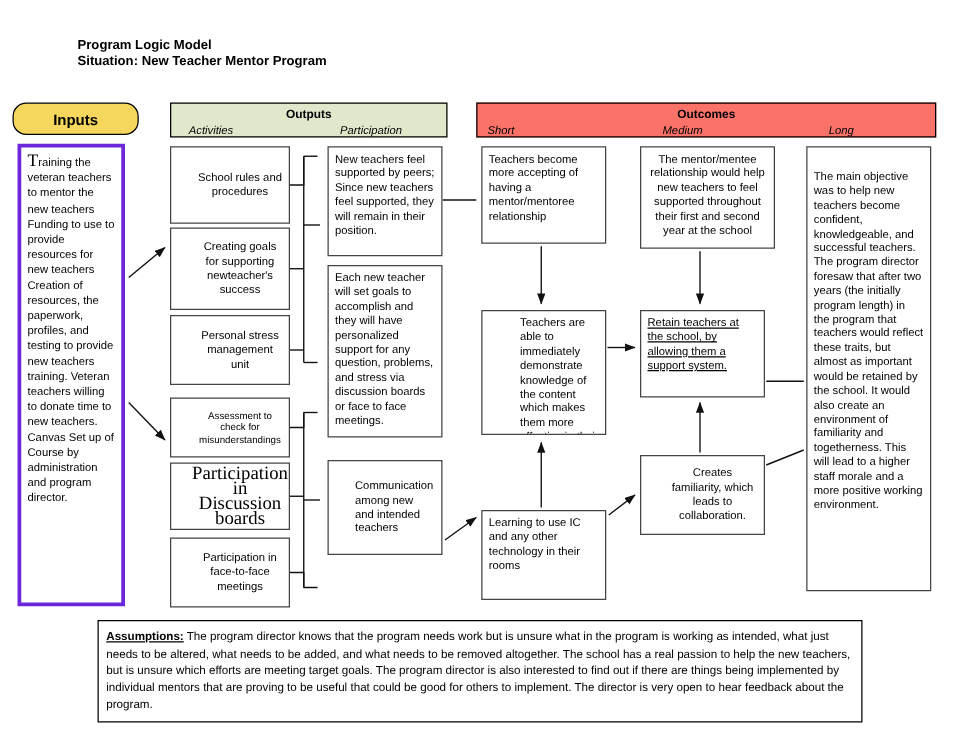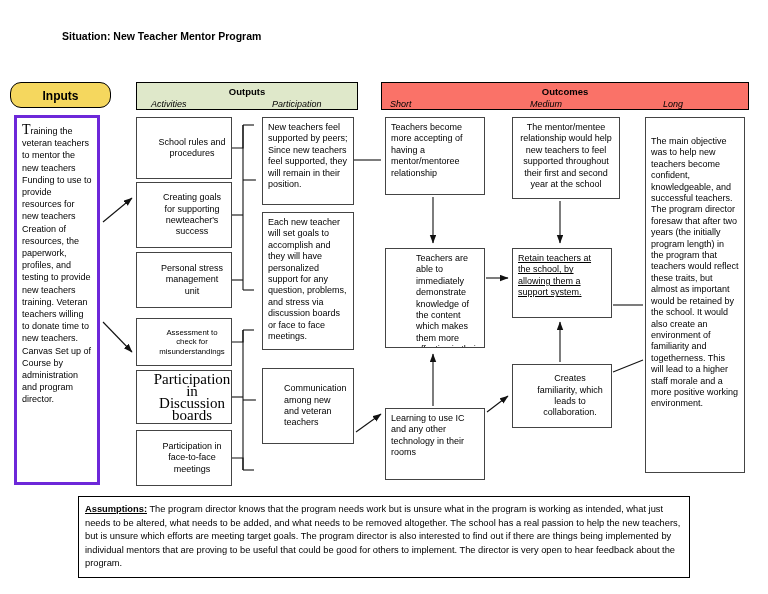--- a/index.html
+++ b/index.html
@@ -76,20 +76,21 @@
 
   
   #wires{position:absolute;left:0;top:0;width:768px;height:594px;pointer-events:none;}
 </style>
 </head>
 <body>
 
 <div class="page">
 
   <div class="title">
+    <div>Program Logic Model</div>
     <div>Situation: New Teacher Mentor Program</div>
   </div>
 
   <div class="banner" id="banner-inputs" style="background: rgb(245, 215, 94); border-radius: 11px;">
     <div class="bn-title">Inputs</div>
   </div>
 
   <div class="banner" id="banner-outputs" style="background: rgb(223, 232, 202);">
     <div class="bn-title">Outputs</div>
     <div class="sub s1">Activities</div>
@@ -174,21 +175,21 @@
     <div class="vcenter">Participation in face-to-face meetings</div>
   </div>
 
   <div class="box thick" id="par-1">
     <div>New teachers feel supported by peers; Since new teachers feel supported, they will remain in their position.</div>
   </div>
   <div class="box thick" id="par-2">
     <div>Each new teacher will set goals to accomplish and they will have personalized support for any question, problems, and stress via discussion boards or face to face meetings.</div>
   </div>
   <div class="box thick" id="par-3">
-    <div class="vcenter" style="justify-content:flex-start;text-align:left;">Communication among new and veteran teachers</div>
+    <div class="vcenter" style="justify-content:flex-start;text-align:left;">Communication among new and intended teachers</div>
   </div>
 
   <div class="box thick" id="out-s1">
     <div>Teachers become more accepting of having a mentor/mentoree relationship</div>
   </div>
   <div class="box thick" id="out-s2">
     <div>Teachers are able to immediately demonstrate knowledge of the content which makes them more effective in their instruction</div>
   </div>
   <div class="box thick" id="out-s3">
     <div>Learning to use IC and any other technology in their rooms</div>

